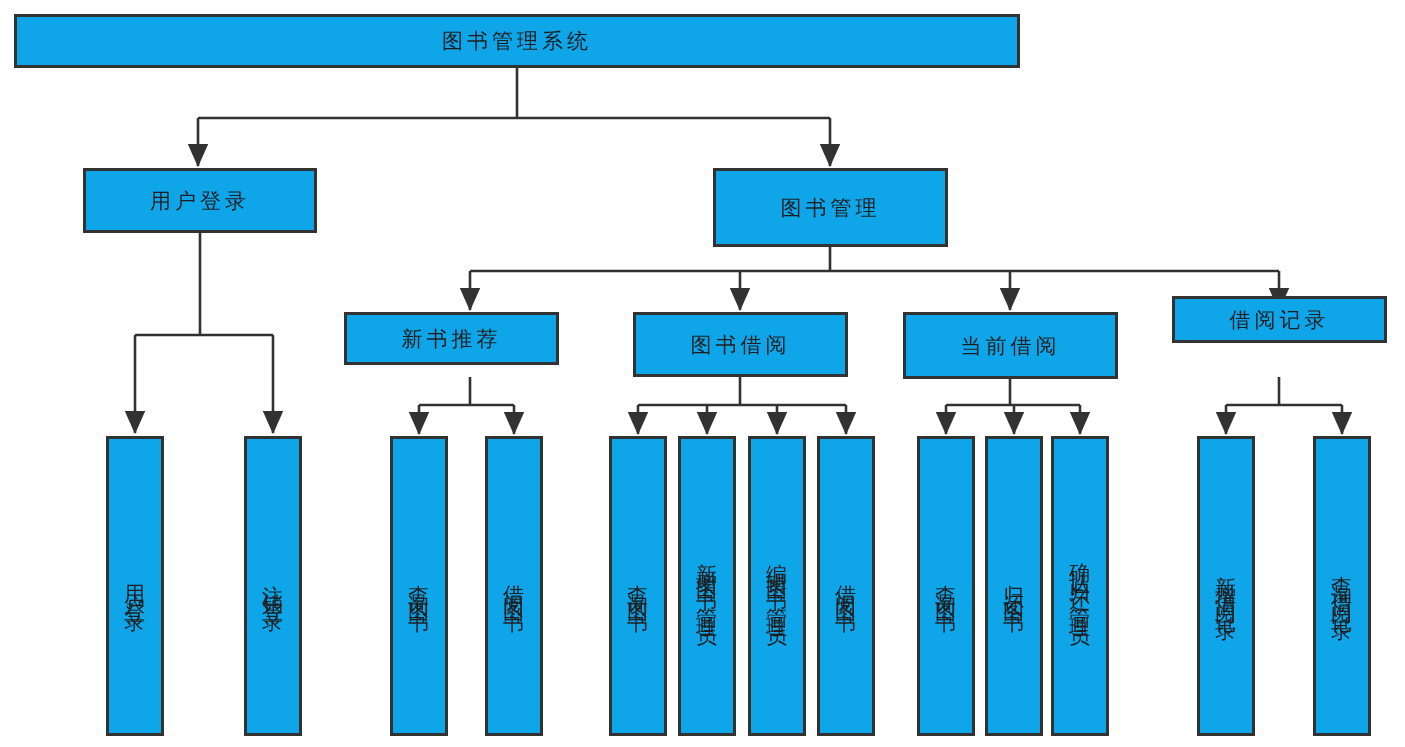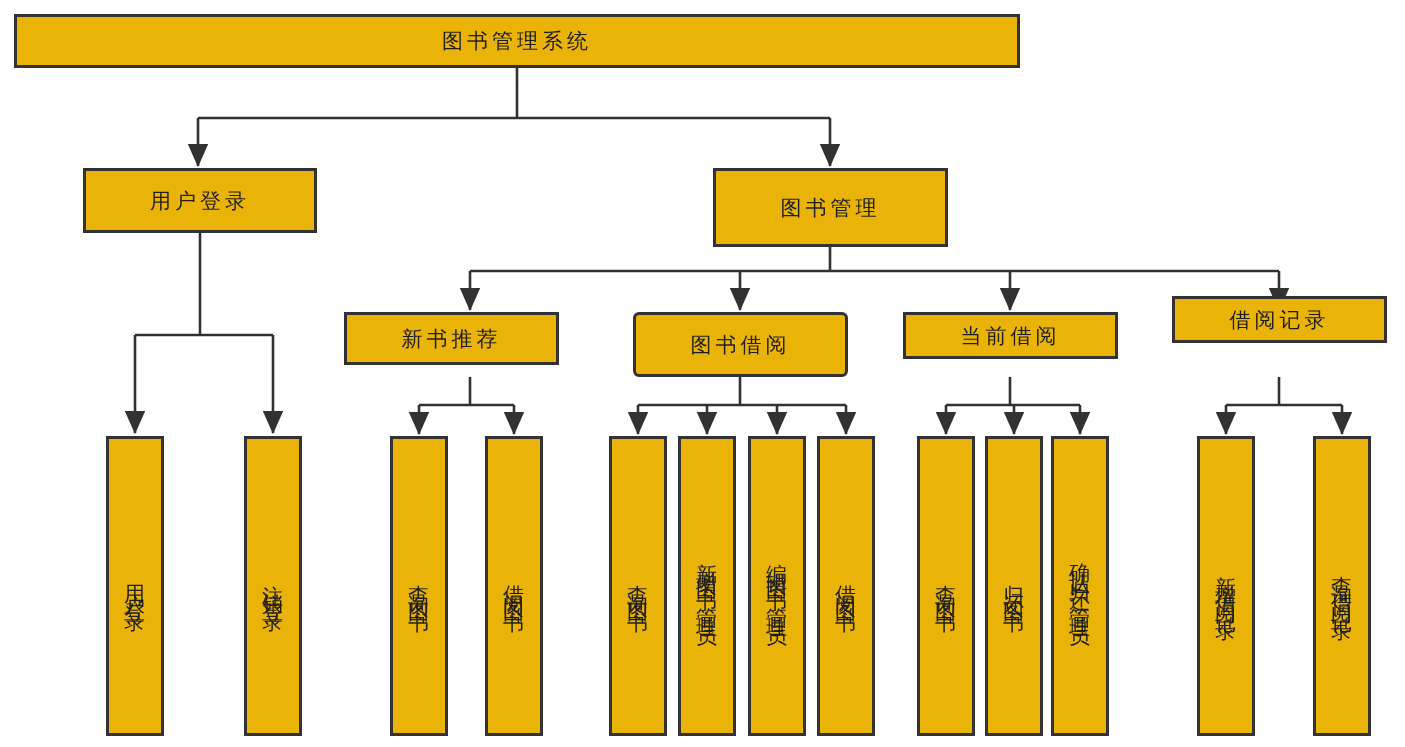--- a/index.html
+++ b/index.html
@@ -26,21 +26,21 @@
     stroke-width:2.6;
     fill:none;
   }
   .connectors .arrowhead{
     fill:var(--line);
     stroke:none;
   }
   .box{
     position:absolute;
     box-sizing:border-box;
-    background:#eab308;
+    background:#0ea5e9;
     border:3px solid var(--border);
     display:flex;
     align-items:center;
     justify-content:center;
     color:var(--text);
     font-size:21px;
     letter-spacing:4px;
     white-space:nowrap;
   }
   .vbox{
@@ -54,22 +54,22 @@
     letter-spacing:9px;
     font-size:21px;
     color:var(--text);
     line-height:1;
   }
   
   #n-root{left:14px;top:14px;width:1006px;height:54px;}
   #n-user{left:83px;top:168px;width:234px;height:65px;}
   #n-mgmt{left:713px;top:168px;width:235px;height:79px;}
   #n-l3a{left:344px;top:312px;width:215px;height:53px;}
-  #n-l3b{left:633px;top:312px;width:215px;height:65px;border-radius:6px;}
-  #n-l3c{left:903px;top:312px;width:215px;height:47px;font-family:Liberation Serif, serif;}
+  #n-l3b{left:633px;top:312px;width:215px;height:65px;}
+  #n-l3c{left:903px;top:312px;width:215px;height:67px;font-family:Liberation Serif, serif;}
   #n-l3d{left:1172px;top:296px;width:215px;height:47px;}
   .leaf{top:436px;width:58px;height:300px;}
   #lf-a1{left:106px;} #lf-a2{left:244px;}
   #lf-b1{left:390px;} #lf-b2{left:485px;}
   #lf-c1{left:609px;} #lf-c2{left:678px;} #lf-c3{left:748px;} #lf-c4{left:817px;}
   #lf-d1{left:917px;} #lf-d2{left:985px;} #lf-d3{left:1051px;}
   #lf-e1{left:1197px;} #lf-e2{left:1313px;}
   .watermark{
     position:absolute;
     right:4px;bottom:5px;

